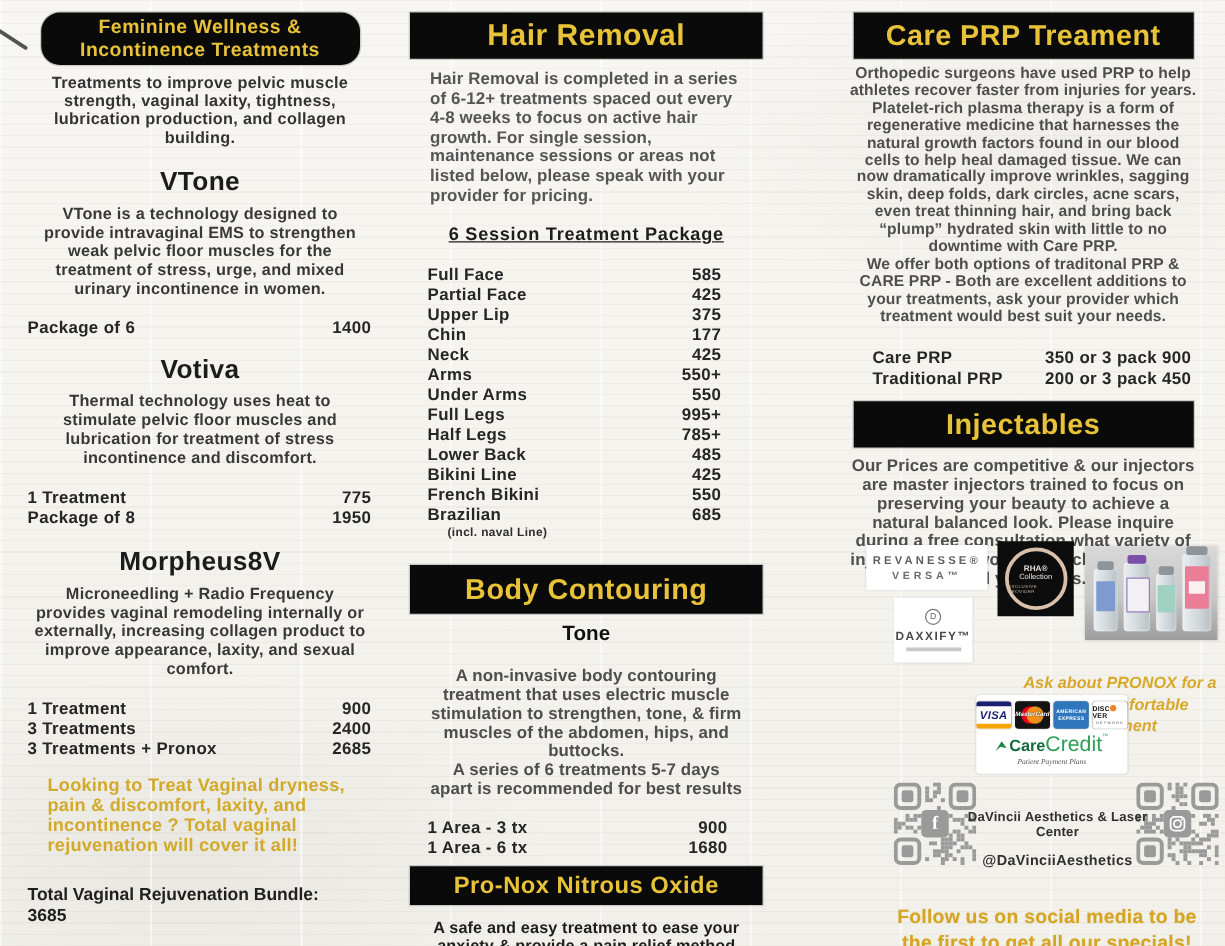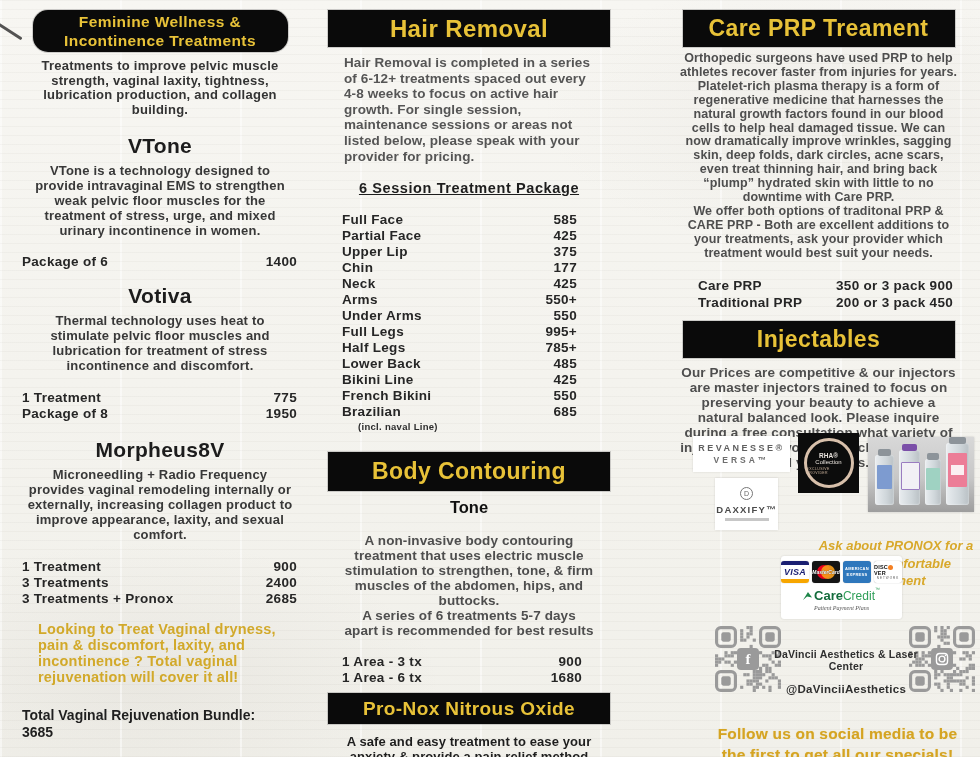--- a/index.html
+++ b/index.html
@@ -107,21 +107,21 @@
   .mc-txt{position:relative;font-size:5px;font-style:italic;font-weight:bold;color:#fff;text-shadow:0 0 1px #000;}
   .card-amex{background:#2e77bc;display:flex;align-items:center;justify-content:center;}
   .amex-txt{font-size:4px;font-weight:bold;color:#fff;text-align:center;line-height:1.4;letter-spacing:.3px;white-space:pre-line;}
   .card-disc{background:#fff;display:flex;flex-direction:column;align-items:center;justify-content:center;}
   .disc-txt{font-size:5.5px;font-weight:bold;color:#111;letter-spacing:.2px;}
   .disc-txt .o{display:inline-block;width:5px;height:5px;border-radius:50%;background:#f48024;vertical-align:-0.5px;}
   .disc-sub{font-size:3px;color:#555;letter-spacing:1px;}
   .carecredit{margin-top:4px;text-align:center;line-height:1;}
   .cc-leaf{display:inline-block;width:9px;height:8px;background:#1d8649;clip-path:polygon(0 100%,55% 0,100% 70%,45% 55%);margin-right:2px;}
   .cc-care{font-size:13px;font-weight:bold;color:#146c3c;}
-  .cc-credit{font-size:12px;color:#2e9e57;}
+  .cc-credit{font-size:17px;color:#2e9e57;}
   .cc-tm{font-size:5px;color:#2e9e57;vertical-align:top;}
   .cc-sub{font-size:6px;color:#555;font-style:italic;margin-top:2px;font-family:"Liberation Serif",serif;}
   .qr{position:absolute;width:66px;height:66px;}
   .qr-left{left:53px;top:206px;} .qr-right{left:247px;top:206px;}
   .qr-icon{position:absolute;left:50%;top:50%;transform:translate(-50%,-50%);width:22px;height:22px;background:#9a9a9a;border-radius:4px;display:flex;align-items:center;justify-content:center;}
   .fb-f{color:#fff;font-weight:bold;font-size:15px;font-family:"Liberation Serif",serif;}
   .social-text{position:absolute;left:108px;top:228px;width:152px;text-align:center;}
   .social-name{font-size:10.5px;font-weight:bold;color:#2f2f2f;letter-spacing:.2px;}
   .social-handle{font-size:11.5px;font-weight:bold;color:#2f2f2f;margin-top:11px;letter-spacing:.3px;}
   .follow{position:absolute;left:32px;top:288px;width:255px;text-align:center;font-weight:bold;font-size:15.5px;line-height:1.33;color:#d5a422;letter-spacing:.2px;text-shadow:0 0 1px rgba(213,164,34,.4);}

